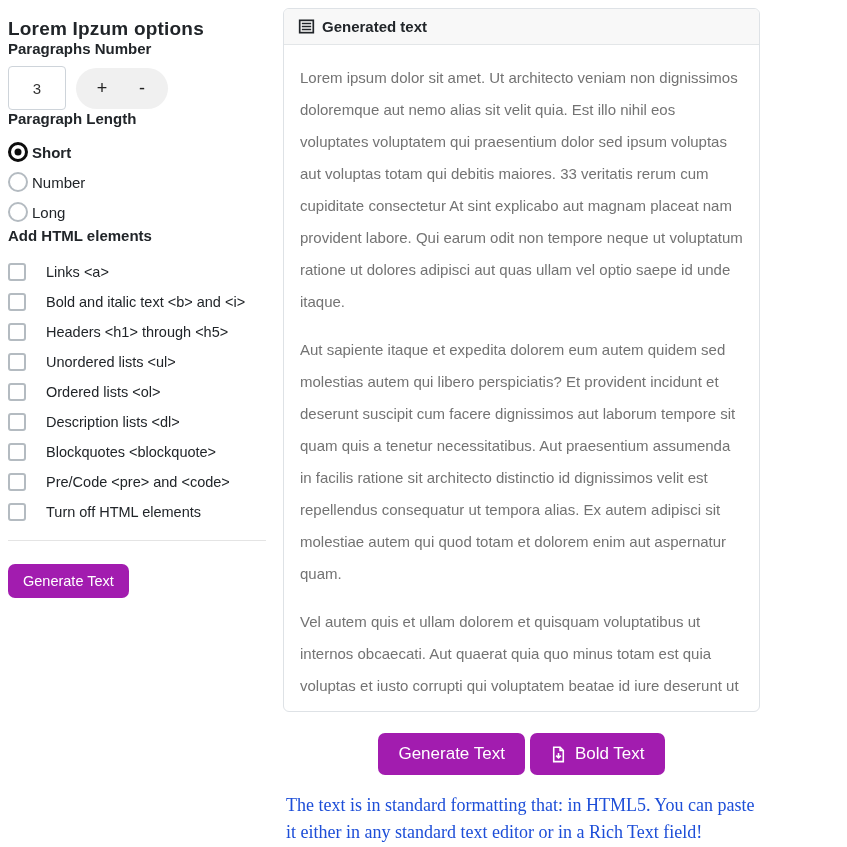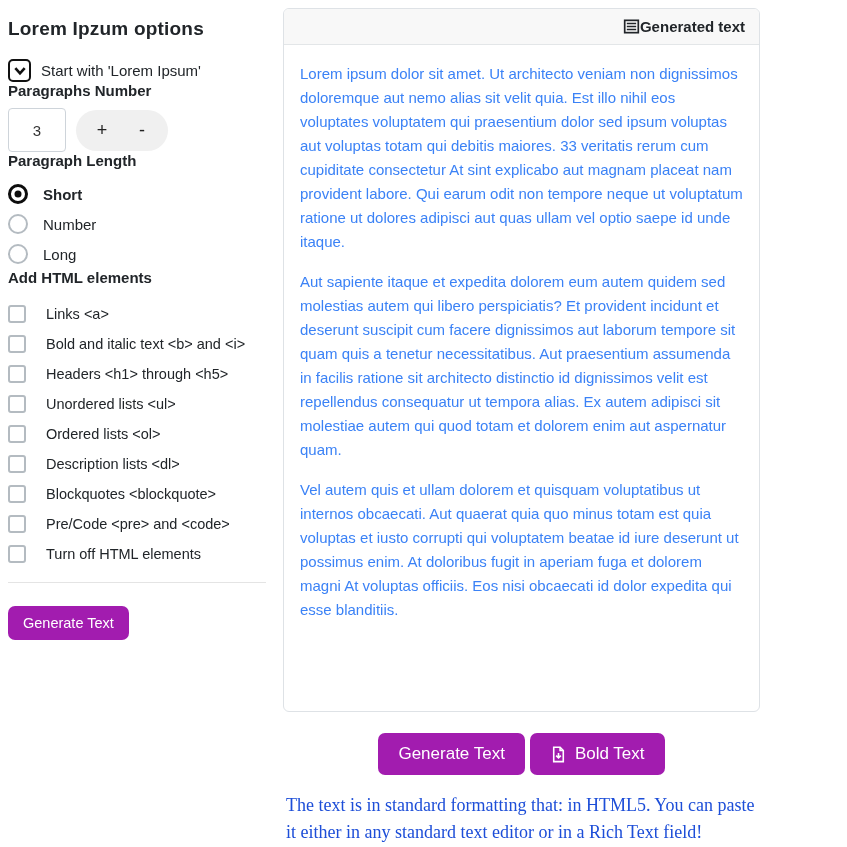--- a/index.html
+++ b/index.html
@@ -35,21 +35,21 @@
   .stepper {
     background: #f0f0f0; border-radius: 21px; height: 41px; display: flex;
     align-items: center; padding: 0 6px;
   }
   .stepper button {
     width: 40px; height: 41px; border: none; background: transparent;
     font-size: 18px; color: #222; cursor: pointer; font-family: "Liberation Sans", sans-serif;
   }
 
   .radio-group { margin-top: 10px; }
-  .radio-row { display: flex; align-items: center; gap: 15px; height: 30px; cursor: pointer; }
+  .radio-row { display: flex; align-items: center; gap: 4px; height: 30px; cursor: pointer; }
   .radio {
     width: 20px; height: 20px; border-radius: 50%; background: #fff; flex-shrink: 0;
     border: 2.5px solid #b4bbc1; position: relative;
   }
   .radio.selected { border: 3px solid #0d0d0d; }
   .radio.selected::after {
     content: ""; position: absolute; width: 7px; height: 7px; border-radius: 50%;
     background: #0d0d0d; left: 50%; top: 50%; transform: translate(-50%, -50%);
   }
   .radio-row .lbl { font-size: 15px; }
@@ -73,53 +73,45 @@
   .sidebar .btn-dark { margin-top: 23px; }
 
   
   .main { flex: 1; padding: 8px 11px 0 13px; }
   .card {
     border: 1px solid #dee2e6; border-radius: 6px; background: #fff;
     height: 704px; overflow: hidden;
   }
   .card-header {
     background: #f8f8f8; border-bottom: 1px solid #e3e6e8; padding: 9px 14px;
-    display: flex; align-items: center;  justify-content: flex-end;
+    display: flex; align-items: center; gap: 7px;
   }
   .card-header .title { font-size: 15px; font-weight: bold; }
   .card-body { padding: 17px 16px; }
-  .card-body p { font-size: 15px; line-height: 24px; color: #3b82f6; margin-bottom: 16px; }
+  .card-body p { font-size: 15px; line-height: 32px; color: #737373; margin-bottom: 16px; }
 
   .action-row { display: flex; justify-content: center; gap: 5px; margin-top: 21px; }
   .action-row .btn-dark {
     font-size: 17px; padding: 11px 20px; display: inline-flex; align-items: center; gap: 8px;
   }
 
   .footnote {
     margin-top: 17px; margin-left: 3px; max-width: 548px;
     font-size: 18px; line-height: 27px; color: #1d4ed8; font-family: Liberation Serif, serif;
   }
   .icon-svg { display: block; }
 </style>
 </head>
 <body>
 
 <div class="app">
 
   <div class="sidebar">
     <h1>Lorem Ipzum options</h1>
 
-    <div class="start-row">
-      <span class="start-box">
-        <svg class="icon-svg" width="14" height="14" viewBox="0 0 24 24">
-          <polyline points="4,7 12,16 20,7" fill="none" stroke="#111" stroke-width="4.5"></polyline>
-        </svg>
-      </span>
-      <span class="lbl">Start with 'Lorem Ipsum'</span>
-    </div>
 
     <div class="section-label">Paragraphs Number</div>
     <div class="num-row">
       <input class="num-input" value="3" style="">
       <div class="stepper">
         <button>+</button>
         <button>-</button>
       </div>
     </div>
 

